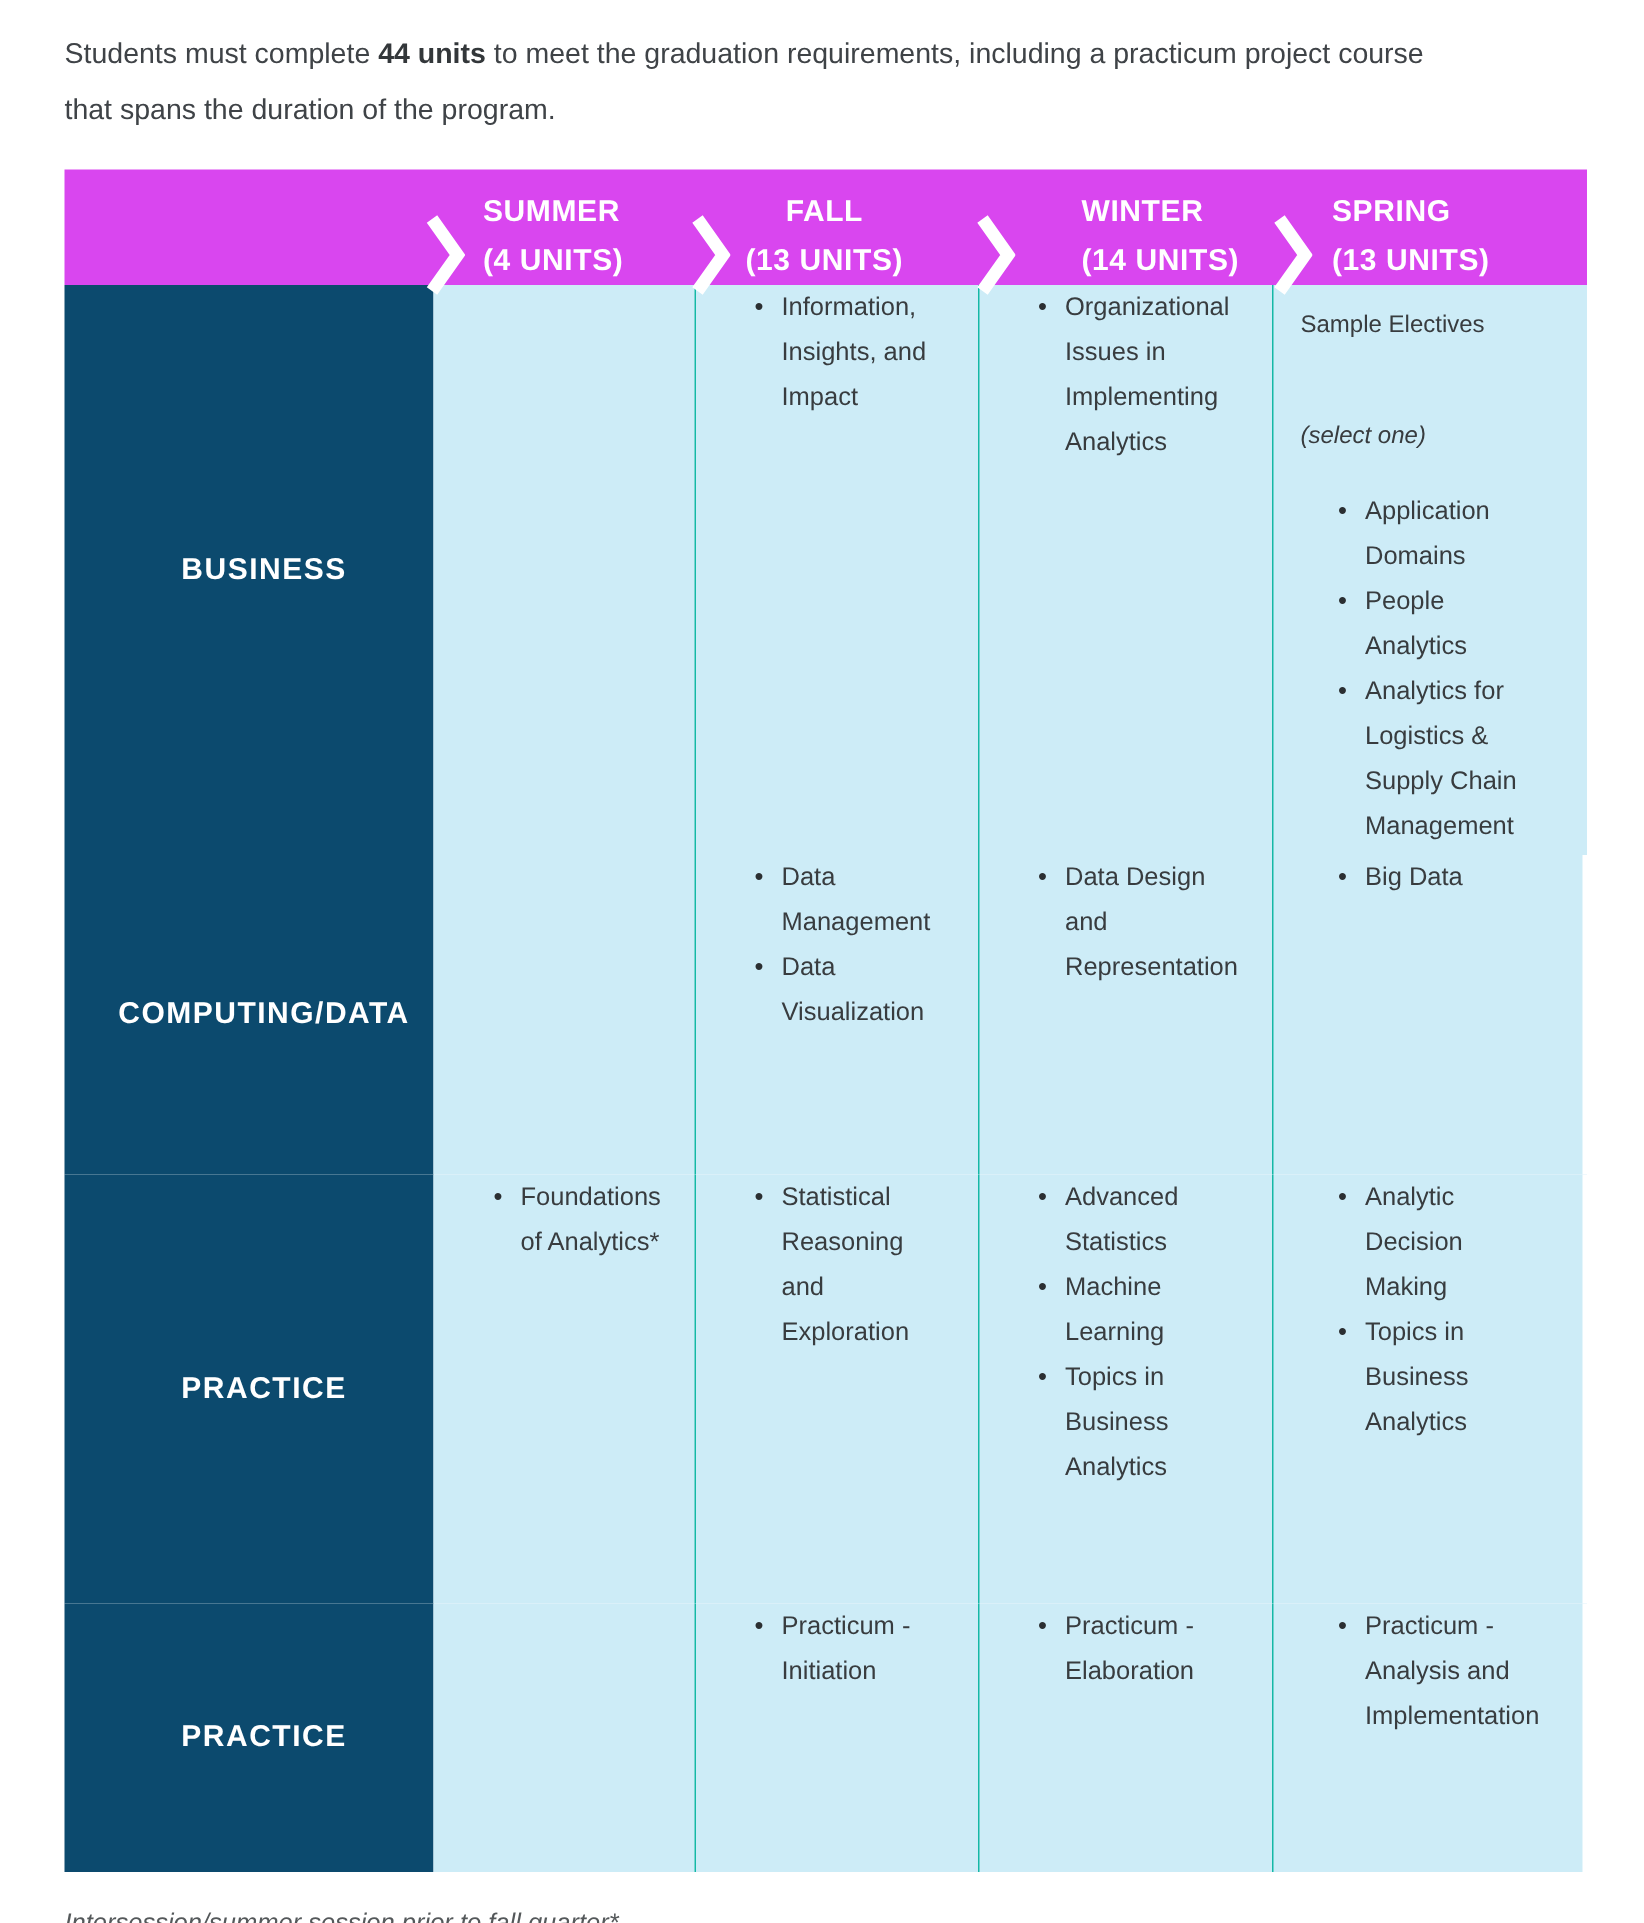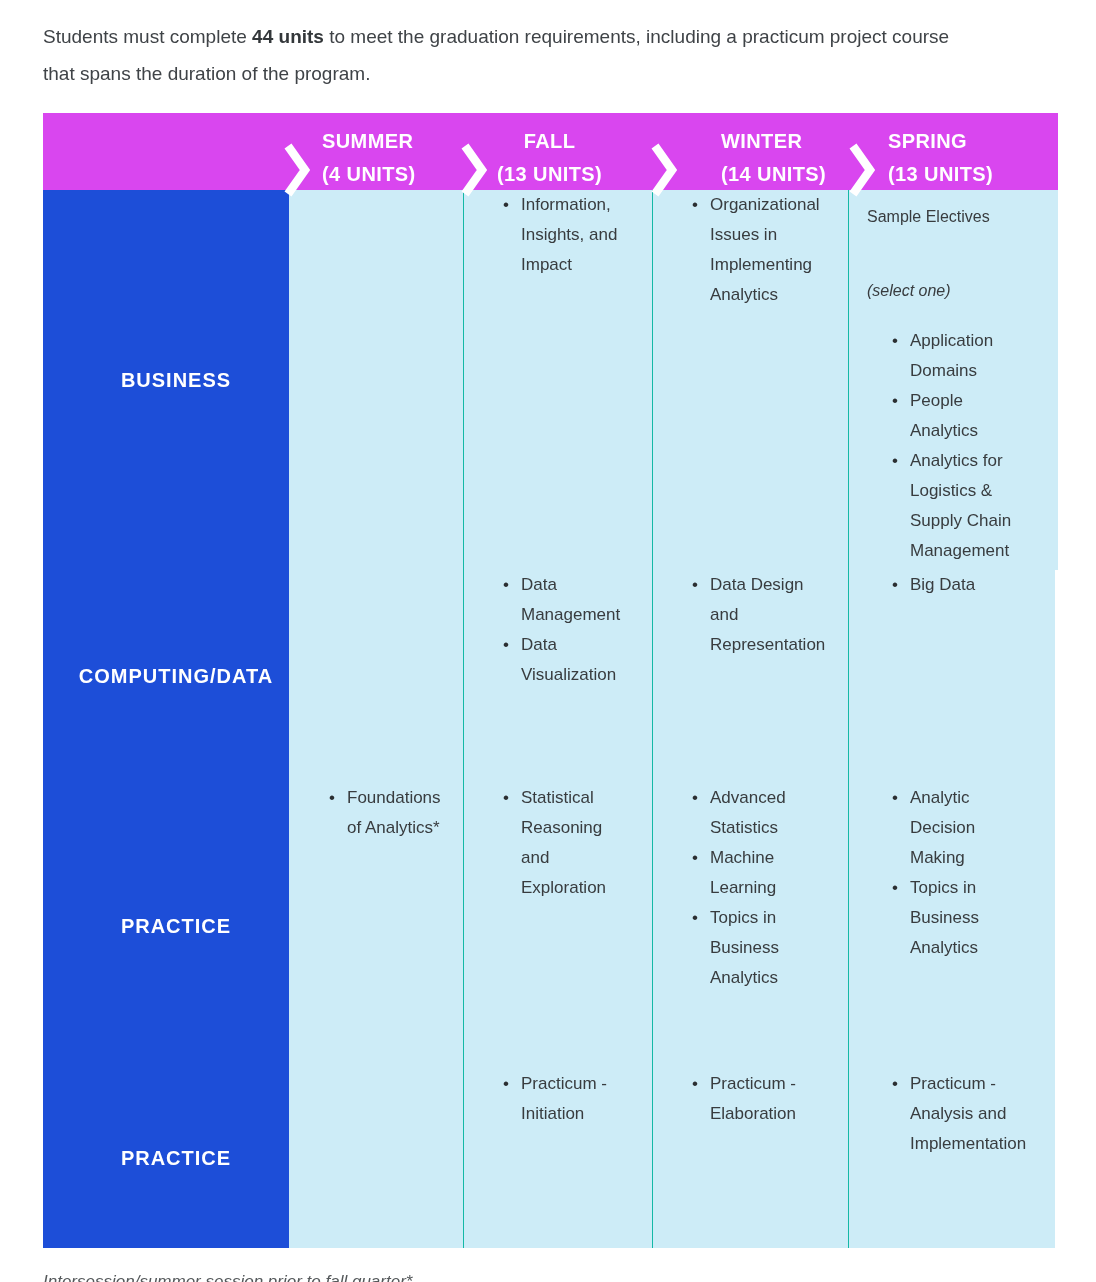--- a/index.html
+++ b/index.html
@@ -62,21 +62,21 @@
 
   .cell{
     background:#cdecf7;
     display:flex;
     flex-direction:column;
     justify-content:flex-start;
     box-sizing:border-box;
     overflow:hidden;
   }
   .label-cell{
-    background:#1d4ed8;
+    background:#0c4a6e;
     color:#ffffff;
     display:flex;
     align-items:center;
     justify-content:center;
     padding-left:20px;
     font-weight:bold;
     font-size:20px;
     letter-spacing:1px;
     box-sizing:border-box;
   }

